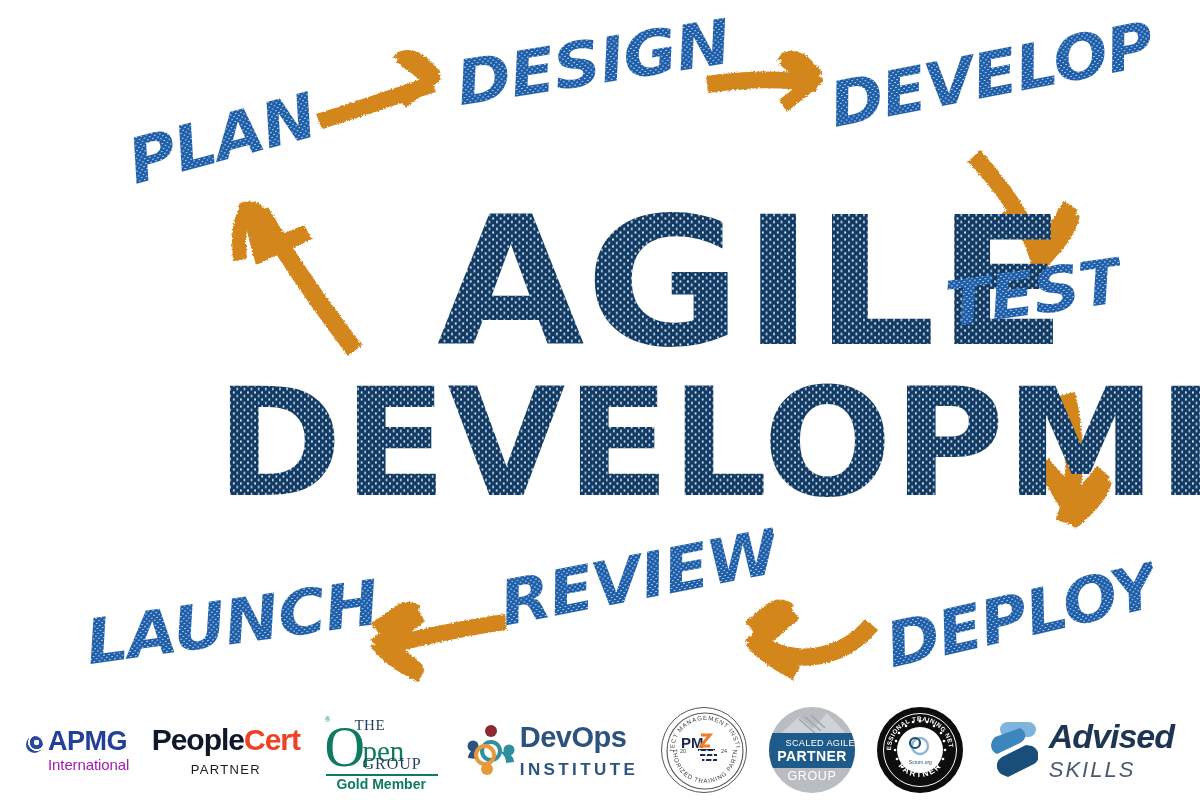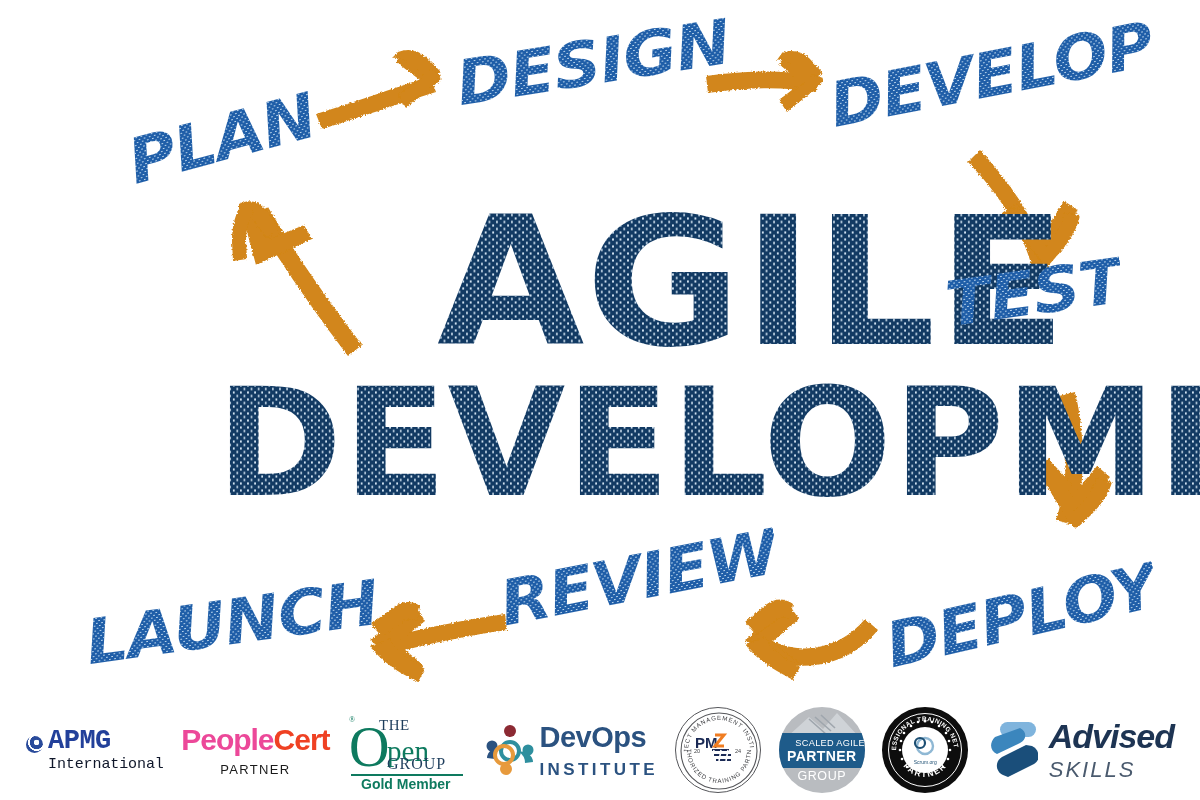--- a/index.html
+++ b/index.html
@@ -79,32 +79,32 @@
 
   
   #logo-strip {
     position:absolute; left:0; top:700px; width:1200px; height:100px;
     display:flex; align-items:center; justify-content:space-between;
     padding:0 26px;
   }
   .logo { display:flex; align-items:center; justify-content:center; }
 
   
-  .apmg { flex-direction:row; align-items:center; gap:5px;font-family:Liberation Mono, monospace; }
+  .apmg { flex-direction:row; align-items:center; gap:5px; }
   .apmg-swirl { width:17px; height:17px; border-radius:50%;
       background:radial-gradient(circle at 62% 38%, #fff 0 18%, #2a4b9b 20% 44%, #fff 46% 56%, #2a4b9b 58% 100%);
       margin-top:-12px; }
   .apmg-text { display:flex; flex-direction:column; line-height:1; }
   .apmg-name { font-size:27px; font-weight:bold; color:#22409a; letter-spacing:-0.5px; }
-  .apmg-sub  { font-size:15px; color:#0f172a; letter-spacing:-0.1px; margin-top:2px;}
+  .apmg-sub  { font-size:15px; color:#a21caf; letter-spacing:-0.1px; margin-top:2px;}
 
   
   .pc { flex-direction:column; line-height:1; }
   .pc-main { font-size:30px; font-weight:bold; letter-spacing:-1px; }
-  .pc-people { color:#ec4899; }
+  .pc-people { color:#0f172a; }
   .pc-cert { color:#ef4123; }
   .pc-partner { font-size:13px; color:#1b1b1b; letter-spacing:1.3px; margin-top:8px; text-align:center; }
 
   
   .tog { position:relative; width:120px; height:78px; font-family:"Liberation Serif", serif; }
   .tog-o { position:absolute; left:2px; top:8px; font-size:56px; color:#0e7a5f;
            font-family:"Liberation Serif", serif; line-height:1; }
   .tog-pen { position:absolute; left:40px; top:26px; font-size:29px; color:#0e7a5f;
              font-family:"Liberation Serif", serif; line-height:1;}
   .tog-the { position:absolute; left:32px; top:6px; font-size:15px; color:#1d3d5c; letter-spacing:0.5px;}

